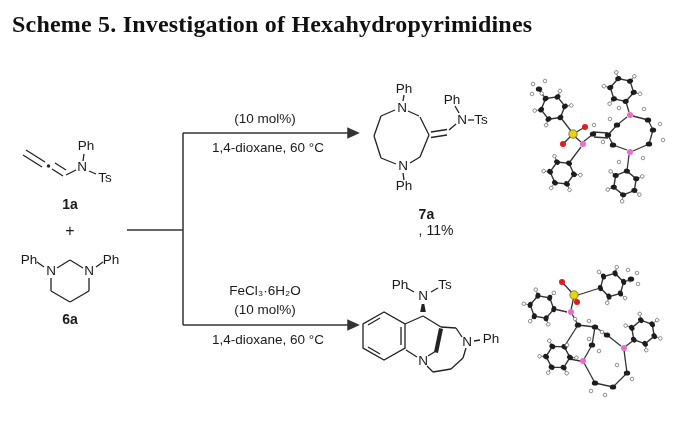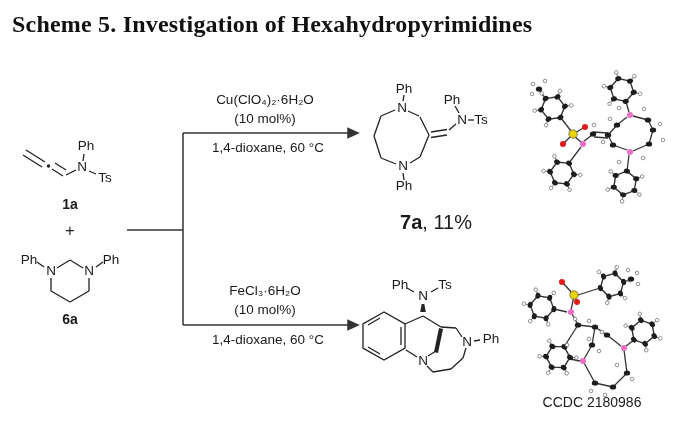--- a/index.html
+++ b/index.html
@@ -7,21 +7,21 @@
        font-family:"Liberation Sans","DejaVu Sans",sans-serif;color:#1a1a1a;}
   #title{position:absolute;left:12px;top:11px;font-family:"Liberation Serif","DejaVu Serif",serif;
          font-weight:bold;font-size:24px;color:#111;white-space:nowrap;letter-spacing:.2px;}
   svg{position:absolute;left:0;top:0;}
   .lbl{position:absolute;transform:translate(-50%,-50%);font-size:13px;white-space:nowrap;line-height:1;}
   .atom{font-size:13.5px;}
   .cond{font-size:13.5px;}
   .cap{font-size:14px;}
   .b{font-weight:bold;}
   .plus{font-size:16px;}
-  .caprow{position:absolute;transform:translate(-50%,-50%);display:flex;white-space:nowrap;font-size:20px;}
+  .caprow{position:absolute;transform:translate(-50%,-50%);display:flex;white-space:nowrap;font-size:14px;flex-direction:column;}
 </style>
 </head>
 <body>
 
 <div id="fig">
 
   <div id="title">Scheme 5. Investigation of Hexahydropyrimidines</div>
 
   <svg width="680" height="422" viewBox="0 0 680 422">
     <defs>
@@ -244,21 +244,20 @@
   <span class="lbl atom" style="left:105px;top:178px">Ts</span>
   <span class="lbl cap b" style="left:70px;top:204px">1a</span>
   <span class="lbl plus" style="left:70px;top:231px">+</span>
 
   <span class="lbl atom" style="left:29px;top:260px">Ph</span>
   <span class="lbl atom" style="left:51px;top:271px">N</span>
   <span class="lbl atom" style="left:89px;top:271px">N</span>
   <span class="lbl atom" style="left:111px;top:260px">Ph</span>
   <span class="lbl cap b" style="left:70px;top:319px">6a</span>
 
-  <span class="lbl cond" style="left:265px;top:100px">Cu(ClO₄)₂·6H₂O</span>
   <span class="lbl cond" style="left:265px;top:119px">(10 mol%)</span>
   <span class="lbl cond" style="left:268px;top:148px">1,4-dioxane, 60 °C</span>
 
   <span class="lbl cond" style="left:265px;top:291px">FeCl₃·6H₂O</span>
   <span class="lbl cond" style="left:265px;top:310px">(10 mol%)</span>
   <span class="lbl cond" style="left:268px;top:340px">1,4-dioxane, 60 °C</span>
 
   <span class="lbl atom" style="left:404px;top:89px">Ph</span>
   <span class="lbl atom" style="left:402px;top:108px">N</span>
   <span class="lbl atom" style="left:403px;top:166px">N</span>
@@ -270,15 +269,14 @@
     <span class="b">7a</span>
       <span>, 11%</span>
   </div>
 
   <span class="lbl atom" style="left:400px;top:285px">Ph</span>
   <span class="lbl atom" style="left:423px;top:296px">N</span>
   <span class="lbl atom" style="left:445px;top:285px">Ts</span>
   <span class="lbl atom" style="left:423px;top:361px">N</span>
   <span class="lbl atom" style="left:467px;top:342px">N</span>
   <span class="lbl atom" style="left:491px;top:339px">Ph</span>
-  <span class="lbl cap" style="left:592px;top:402px">CCDC 2180986</span>
 
 </div>
 
 </body></html>

